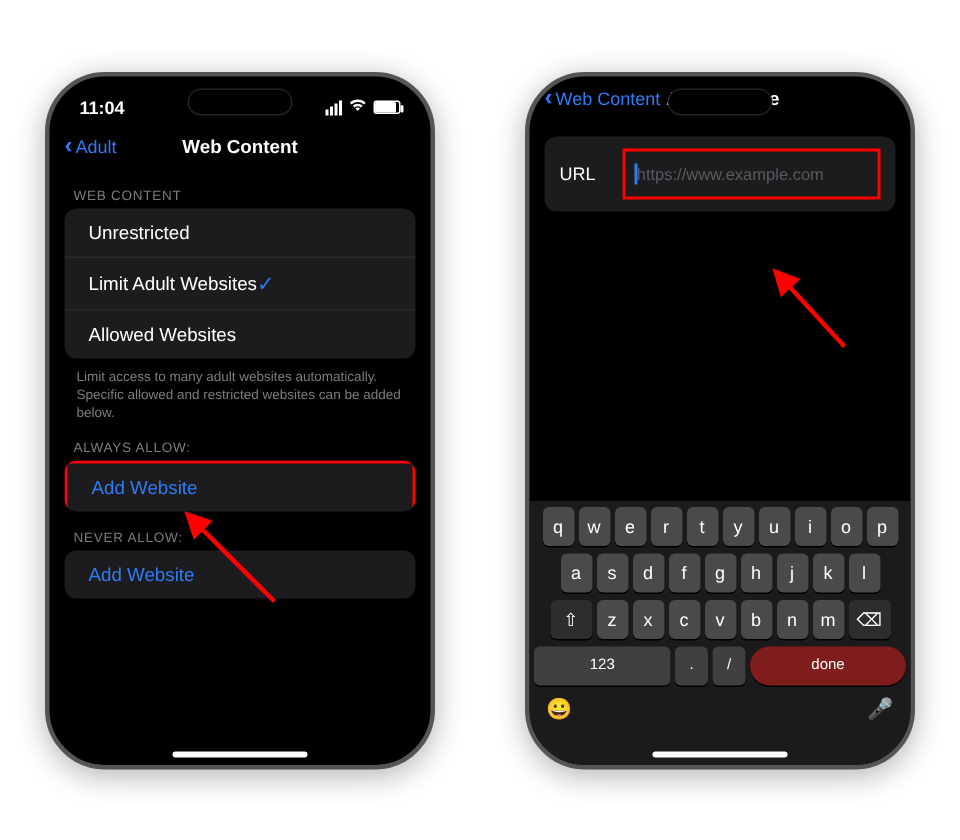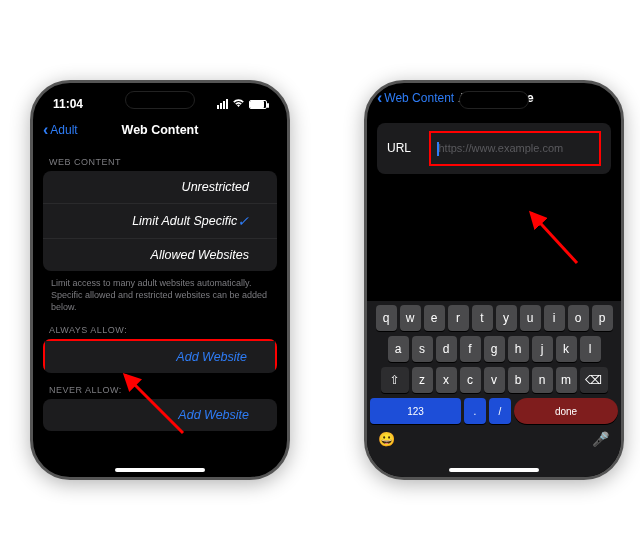--- a/index.html
+++ b/index.html
@@ -8,30 +8,29 @@
     font-family: -apple-system, "Helvetica Neue", Arial, sans-serif;
     width: 640px;
     height: 560px;
     display: flex;
     justify-content: center;
     align-items: center;
     gap: 60px;
   }
   .phone {
     width: 260px;
-    height: 400px;
+    height: 465px;
     background: #000;
     border-radius: 40px;
     border: 3px solid #555;
     box-shadow: inset 0 0 0 6px #000, 0 4px 20px rgba(0,0,0,.3);
     position: relative;
     overflow: hidden;
     color: #fff;
     font-size: 12px;
-    margin-left: 14px;
   }
   .notch {
     position: absolute;
     top: 8px; left: 50%; transform: translateX(-50%);
     width: 70px; height: 18px;
     background: #000; border-radius: 12px;
     border: 1px solid #222;
     z-index: 5;
   }
   .status-bar {
@@ -55,24 +54,23 @@
   .nav-back { color:#2e7cf6; display:flex; align-items:center; gap:2px; font-size:12px;}
   .nav-back .chev{ font-size:16px; font-weight:600; line-height:1;}
   .nav-title { position:absolute; left:0; right:0; text-align:center; font-size:12.5px; font-weight:600;}
   .nav-title.left { position:static; text-align:left; margin-left:4px;}
   .section-header {
     color:#7c7c80; font-size:9px; letter-spacing:.5px;
     padding: 12px 16px 4px 16px;
   }
   .group { background:#1c1c1e; margin:0 10px; border-radius:8px; overflow:hidden;}
   .row {
-    padding: 9px 28px; font-size:12.5px; color:#fff;
-    border-bottom:1px solid #2a2a2c; display:flex; justify-content:flex-end; align-items:center;
+    padding: 9px 16px; font-size:12.5px; color:#fff;
+    border-bottom:1px solid #2a2a2c; display:flex; justify-content:flex-start; align-items:center;
     min-height:32px;
-    font-style:italic;
   }
   .row:last-child{border-bottom:none;}
   .row.link { color:#2e7cf6; }
   .check { color:#2e7cf6; font-size:14px; }
   .footer-text {
     color:#7c7c80; font-size:9px; line-height:1.35;
     padding: 6px 18px 0 18px;
   }
   .home-ind {
     position:absolute; bottom:5px; left:50%; transform:translateX(-50%);
@@ -101,21 +99,21 @@
     position:absolute; bottom:0; left:0; right:0;
     background:#1b1b1d; padding:4px 3px 30px 3px;
   }
   .krow{ display:flex; justify-content:center; gap:3px; margin-bottom:5px;}
   .key{
     background:#4a4a4c; color:#fff; border-radius:4px;
     height:26px; flex:1; max-width:21px;
     display:flex;align-items:center;justify-content:center;
     font-size:12px; box-shadow:0 1px 0 #000;
   }
-  .key.dark{ background:#1d4ed8; }
+  .key.dark{ background:#404040; }
   .key.wide{ max-width:none; flex:1.4;}
   .key.space{ max-width:none; flex:2;}
   .key.done{ background:#7f1d1d; max-width:none; flex:1.6;border-radius:13px;}
   .key.shift,.key.del{ background:#2d2d2f; max-width:28px;}
   .emoji-row{ display:flex; justify-content:space-between; padding:2px 8px 0 8px; font-size:14px;}
   .krow.bottom .key{ font-size:10px;}
 </style>
 </head>
 <body>
 
@@ -147,21 +145,21 @@
     </div>
     <div class="nav-title">Web Content</div>
   </div>
 
   <div class="section-header">WEB CONTENT</div>
   <div class="group">
     <div class="row">
       <span>Unrestricted</span>
     </div>
     <div class="row">
-      <span>Limit Adult Specific</span>
+      <span>Limit Adult Websites</span>
       <span class="check">✓</span>
     </div>
     <div class="row">
       <span>Allowed Websites</span>
     </div>
   </div>
   <div class="footer-text">Limit access to many adult websites automatically. Specific allowed and restricted websites can be added below.</div>
 
   <div class="section-header">ALWAYS ALLOW:</div>
   <div class="group">

